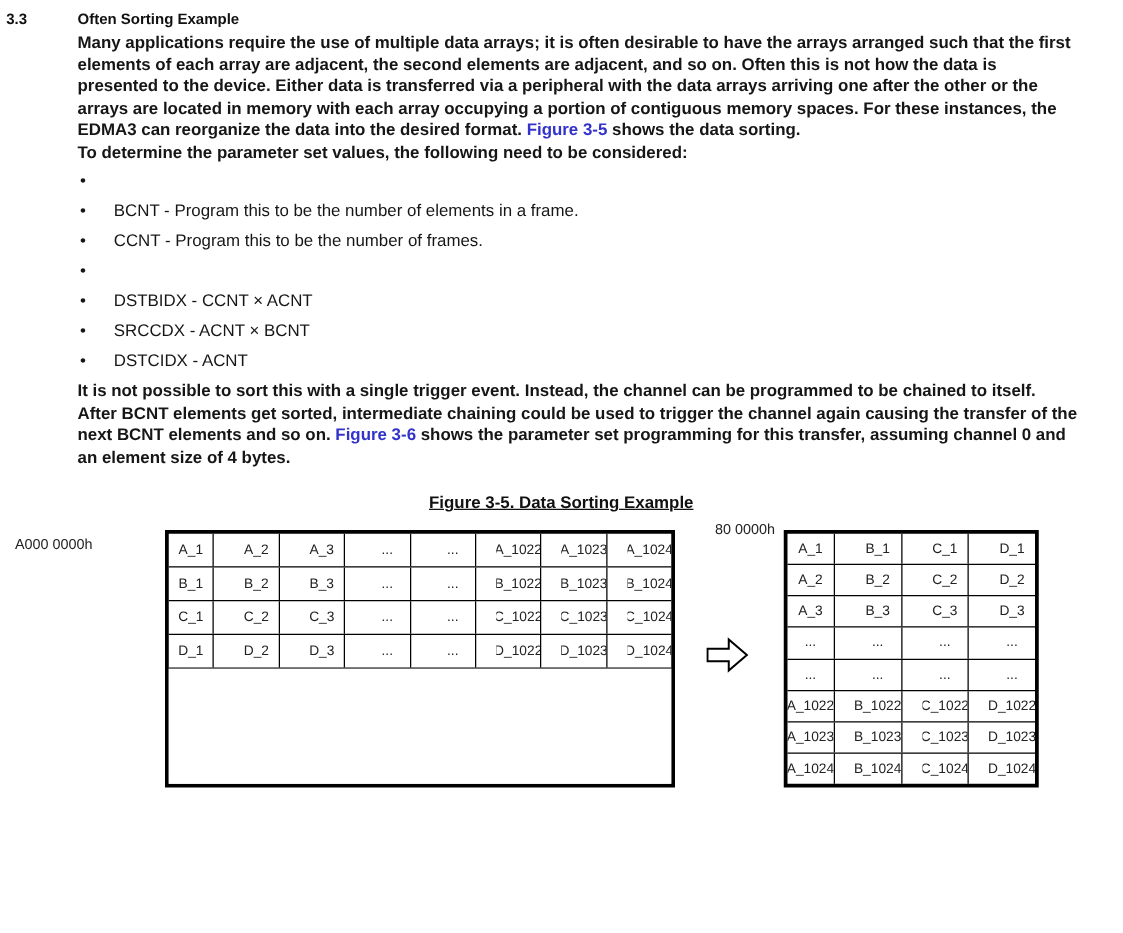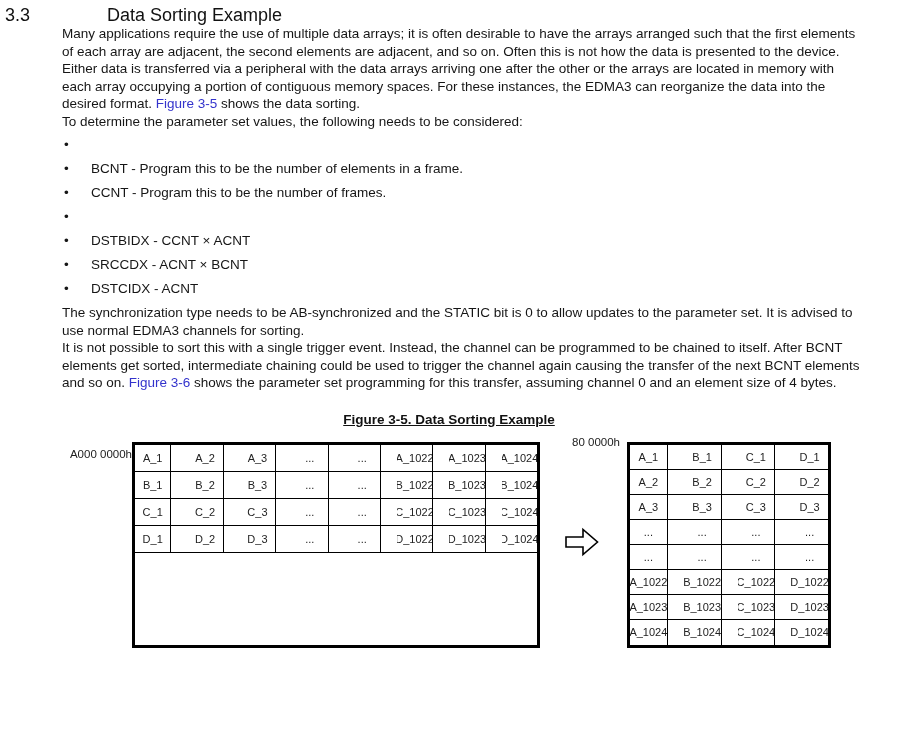--- a/index.html
+++ b/index.html
@@ -8,54 +8,53 @@
     width: 898px;
     height: 746px;
     background: #ffffff;
     color: #161616;
     font-family: "Liberation Sans", sans-serif;
     overflow: hidden;
   }
   .heading {
     display: flex;
     margin: 6px 0 0 5px;
-    font-weight: normal;
-    font-size: 18px;
+    font-weight: bold;
+    font-size: 12px;
     line-height: 19px;
     color: #111;
-    gap: 45px;
   }
   .secnum { width: 57px; flex: none; }
   .content {
     margin-left: 62px;
     width: 800px;
     font-size: 13.5px;
     line-height: 17.5px;
   }
-  .content p { margin: 0; }
+  .content p { margin: 0; font-weight: bold; }
   .p1 { margin-top: 11px; }
   .intro { margin-top: 20px; }
   ul.blist { list-style: none; margin: 6px 0 0 0; padding: 0; }
   ul.blist li { display: flex; line-height: 17px; margin-bottom: 7px; }
   .bullet { flex: none; width: 27px; padding-left: 2px; }
   .p3 { margin-top: 9px; }
   .p4 { margin-top: 14px; }
   a.fig-link { color: #3333cc; text-decoration: none; cursor: pointer; }
   .figure-caption {
     margin-top: 20px;
     text-align: center;
     font-weight: bold;
     font-size: 13.5px;
     line-height: 15px;
     color: #111;
     text-decoration: underline;
   }
   .figure { position: relative; height: 240px; margin-top: 1px; }
   .addr-label { position: absolute; font-size: 11.5px; color: #222; }
-  .src-label { left: 36px; top: 20px; width: 96px; text-align: right; }
+  .src-label { left: 12px; top: 20px; width: 96px; text-align: left; }
   .dst-label { left: 552px; top: 8px; width: 68px; text-align: right; }
   .box {
     position: absolute;
     border: 3px solid #000;
     box-sizing: border-box;
     background: #fff;
     display: flex;
     flex-direction: column;
   }
   .src-table { left: 132px; top: 14px; width: 408px; height: 206px; }
@@ -79,27 +78,27 @@
   .src-empty { flex: 1; background: #fff; }
   .arrow { position: absolute; left: 565px; top: 99px; }
 </style>
 </head>
 <body>
 
 <div class="page">
 
   <div class="heading">
     <span class="secnum">3.3</span>
-    <span class="sectitle">Data Sorting Example</span>
+    <span class="sectitle">Often Sorting Example</span>
   </div>
 
   <div class="content">
     <p class="p1"><span>Many applications require the use of multiple data arrays; it is often desirable to have the arrays arranged such that the first elements of each array are adjacent, the second elements are adjacent, and so on. Often this is not how the data is presented to the device. Either data is transferred via a peripheral with the data arrays arriving one after the other or the arrays are located in memory with each array occupying a portion of contiguous memory spaces. For these instances, the EDMA3 can reorganize the data into the desired format. </span><a class="fig-link">Figure 3-5</a><span> shows the data sorting.</span></p>
 
-    <p class="intro">To determine the parameter set values, the following needs to be considered:</p>
+    <p class="intro">To determine the parameter set values, the following need to be considered:</p>
 
     <ul class="blist">
       <li>
           <span class="bullet">•</span>
         </li>
       <li>
           <span class="bullet">•</span>
           <span>BCNT - Program this to be the number of elements in a frame.</span>
         </li>
       <li>
@@ -116,21 +115,20 @@
       <li>
           <span class="bullet">•</span>
           <span>SRCCDX - ACNT × BCNT</span>
         </li>
       <li>
           <span class="bullet">•</span>
           <span>DSTCIDX - ACNT</span>
         </li>
     </ul>
 
-    <p class="p3">The synchronization type needs to be AB-synchronized and the STATIC bit is 0 to allow updates to the parameter set. It is advised to use normal EDMA3 channels for sorting.</p>
 
     <p class="p4"><span>It is not possible to sort this with a single trigger event. Instead, the channel can be programmed to be chained to itself. After BCNT elements get sorted, intermediate chaining could be used to trigger the channel again causing the transfer of the next BCNT elements and so on. </span><a class="fig-link">Figure 3-6</a><span> shows the parameter set programming for this transfer, assuming channel 0 and an element size of 4 bytes.</span></p>
   </div>
 
   <div class="figure-caption">Figure 3-5. Data Sorting Example</div>
 
   <div class="figure">
     <div class="addr-label src-label">A000 0000h</div>
 
     <div class="box src-table">

